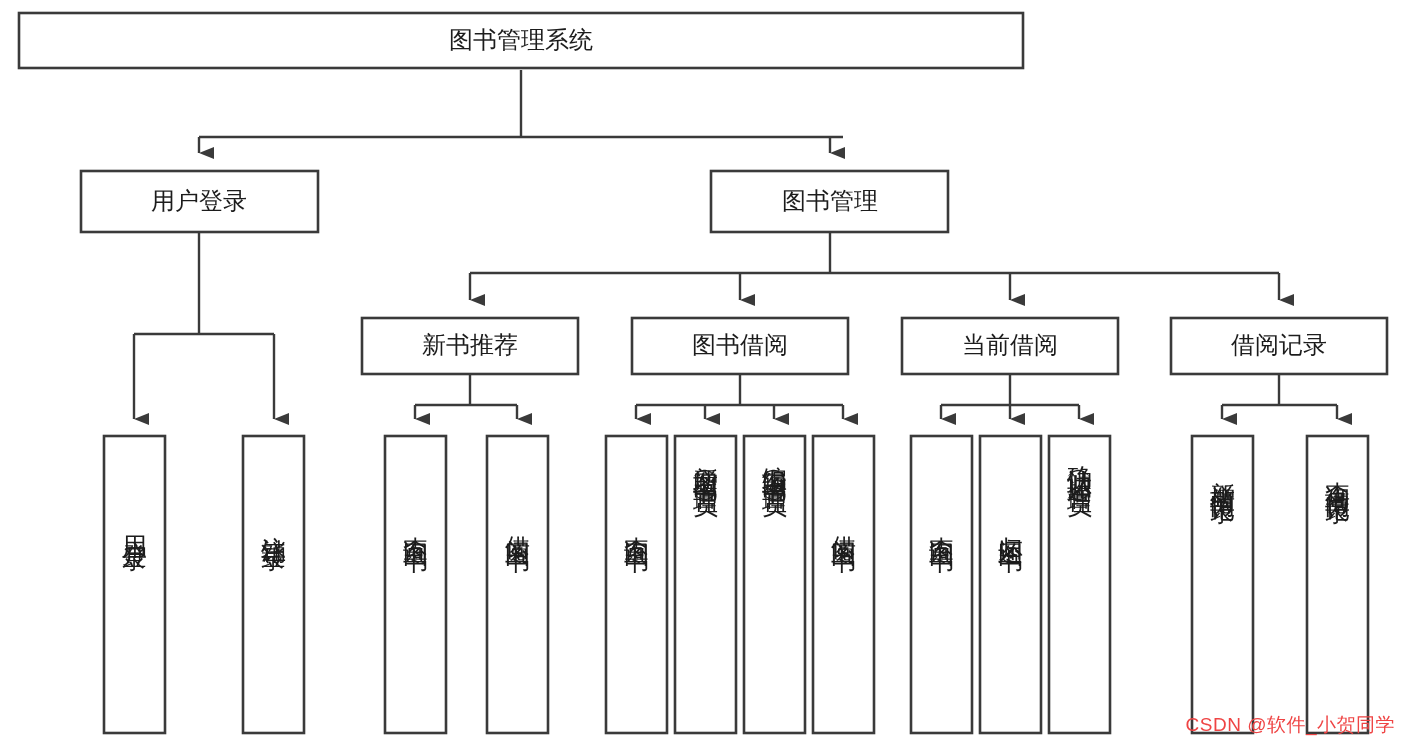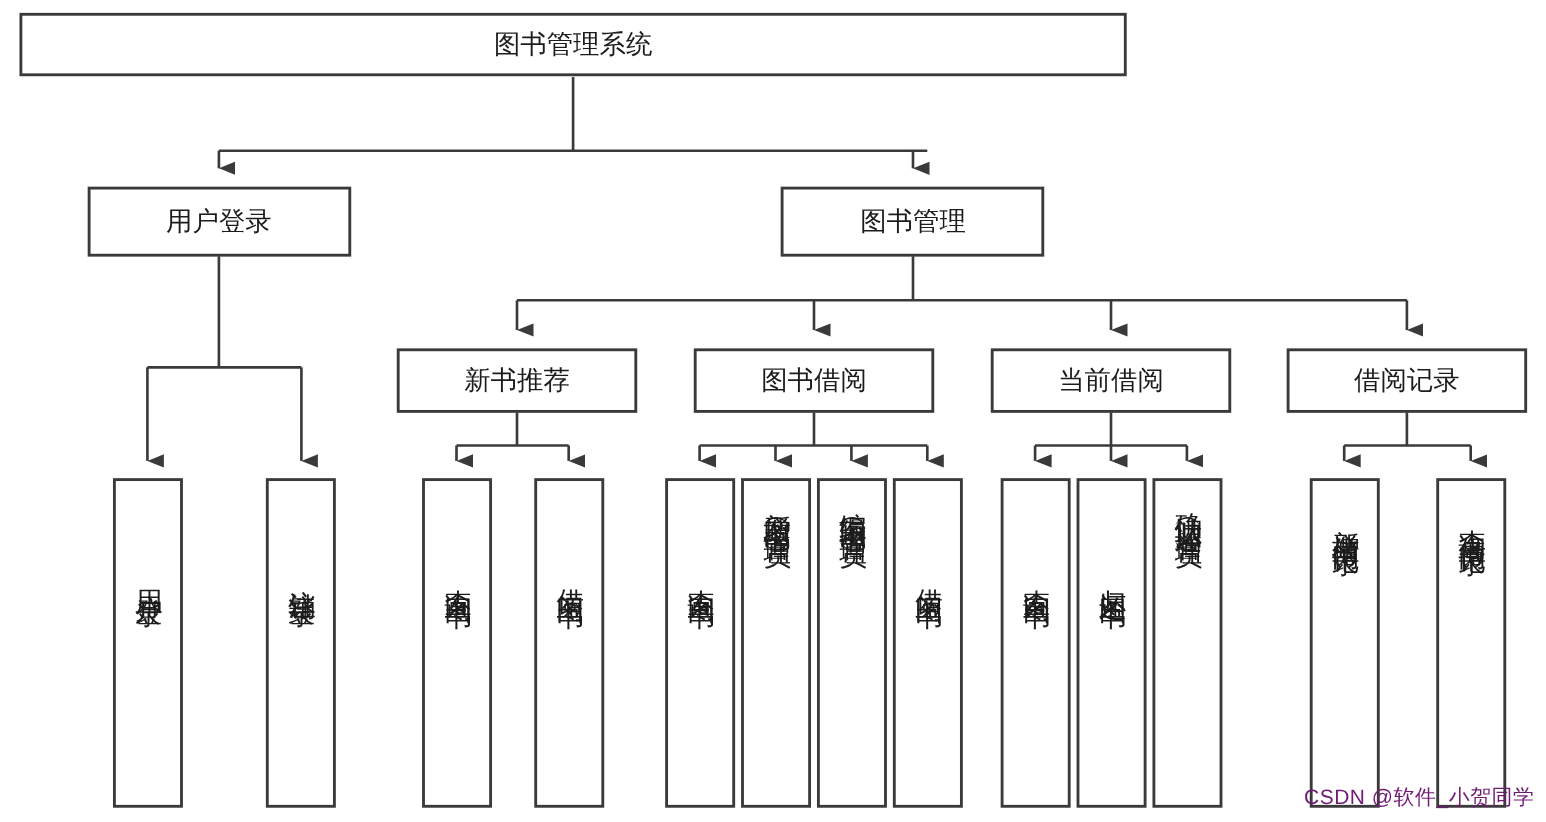--- a/index.html
+++ b/index.html
@@ -67,21 +67,21 @@
     color: #1c1c1c;
     white-space: nowrap;
     text-align: left;
   }
   .watermark {
     position: absolute;
     right: 10px;
     bottom: 6px;
     font-family: "Liberation Sans", "DejaVu Sans", sans-serif;
     font-size: 19px;
-    color: #701a75;
+    color: #ef4444;
     letter-spacing: 0.5px;
     white-space: nowrap;
   }
 </style>
 </head>
 <body>
 
 <div id="diagram-root">
 
   <svg width="1405" height="747" viewBox="0 0 1405 747">

